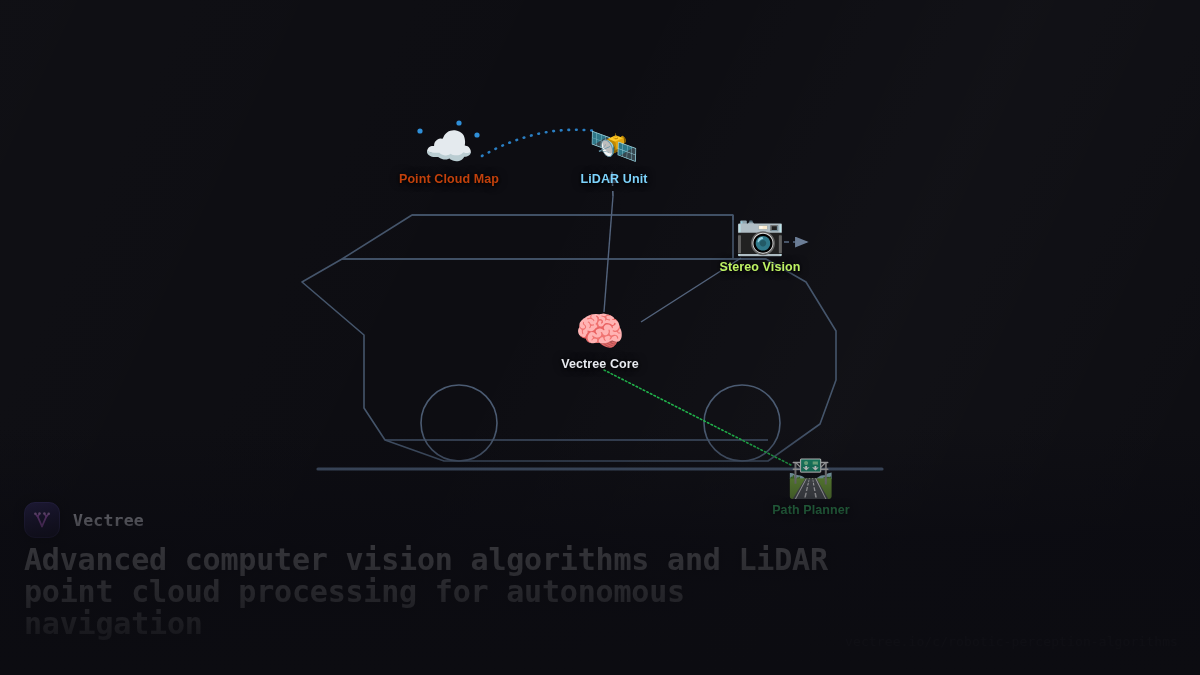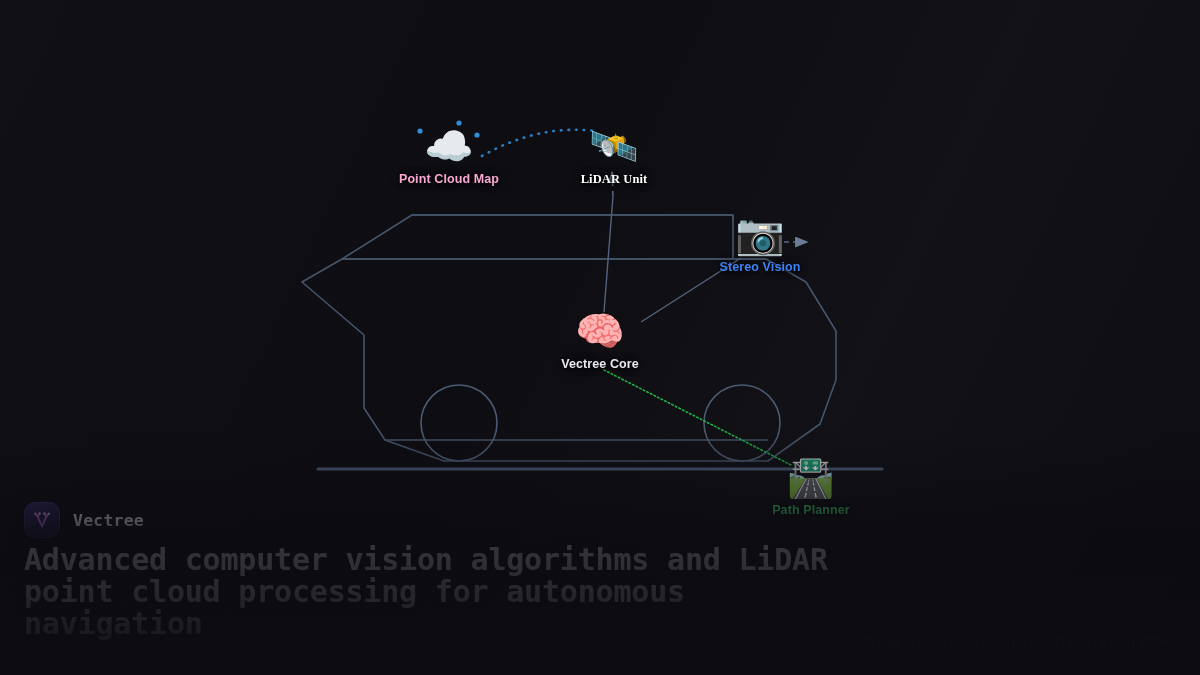--- a/index.html
+++ b/index.html
@@ -125,31 +125,31 @@
     <g fill="#2f8fd8">
       <circle cx="420" cy="131" r="2.6"></circle>
       <circle cx="459" cy="123" r="2.6"></circle>
       <circle cx="477" cy="135" r="2.6"></circle>
       <circle cx="440" cy="146" r="3.0"></circle>
     </g>
   </svg>
 
   <div class="node" style="left:449px;top:126px;transform:translateX(-50%);">
     <div class="glyph" style="font-size:40px;">☁️</div>
-    <div class="label" style="color:#f9a8d4;">Point Cloud Map</div>
+    <div class="label" style="color:#c2410c;">Point Cloud Map</div>
   </div>
 
   <div class="node" style="left:614px;top:126px;transform:translateX(-50%);">
     <div class="glyph" style="font-size:40px;">🛰️</div>
-    <div class="label" style="color:#ffffff;font-family:Liberation Serif, serif;">LiDAR Unit</div>
+    <div class="label" style="color:#7dd3fc;">LiDAR Unit</div>
   </div>
 
   <div class="node" style="left:760px;top:214px;transform:translateX(-50%);">
     <div class="glyph" style="font-size:40px;">📷</div>
-    <div class="label" style="color:#3b82f6;">Stereo Vision</div>
+    <div class="label" style="color:#bef264;">Stereo Vision</div>
   </div>
 
   <div class="node" style="left:600px;top:311px;transform:translateX(-50%);">
     <div class="glyph" style="font-size:40px;">🧠</div>
     <div class="label" style="color:#e8eaf0;">Vectree Core</div>
   </div>
 
   <div class="node" style="left:811px;top:459px;transform:translateX(-50%);">
     <div class="glyph" style="font-size:38px;">🛣️</div>
     <div class="label" style="color:#3ec46d;">Path Planner</div>

